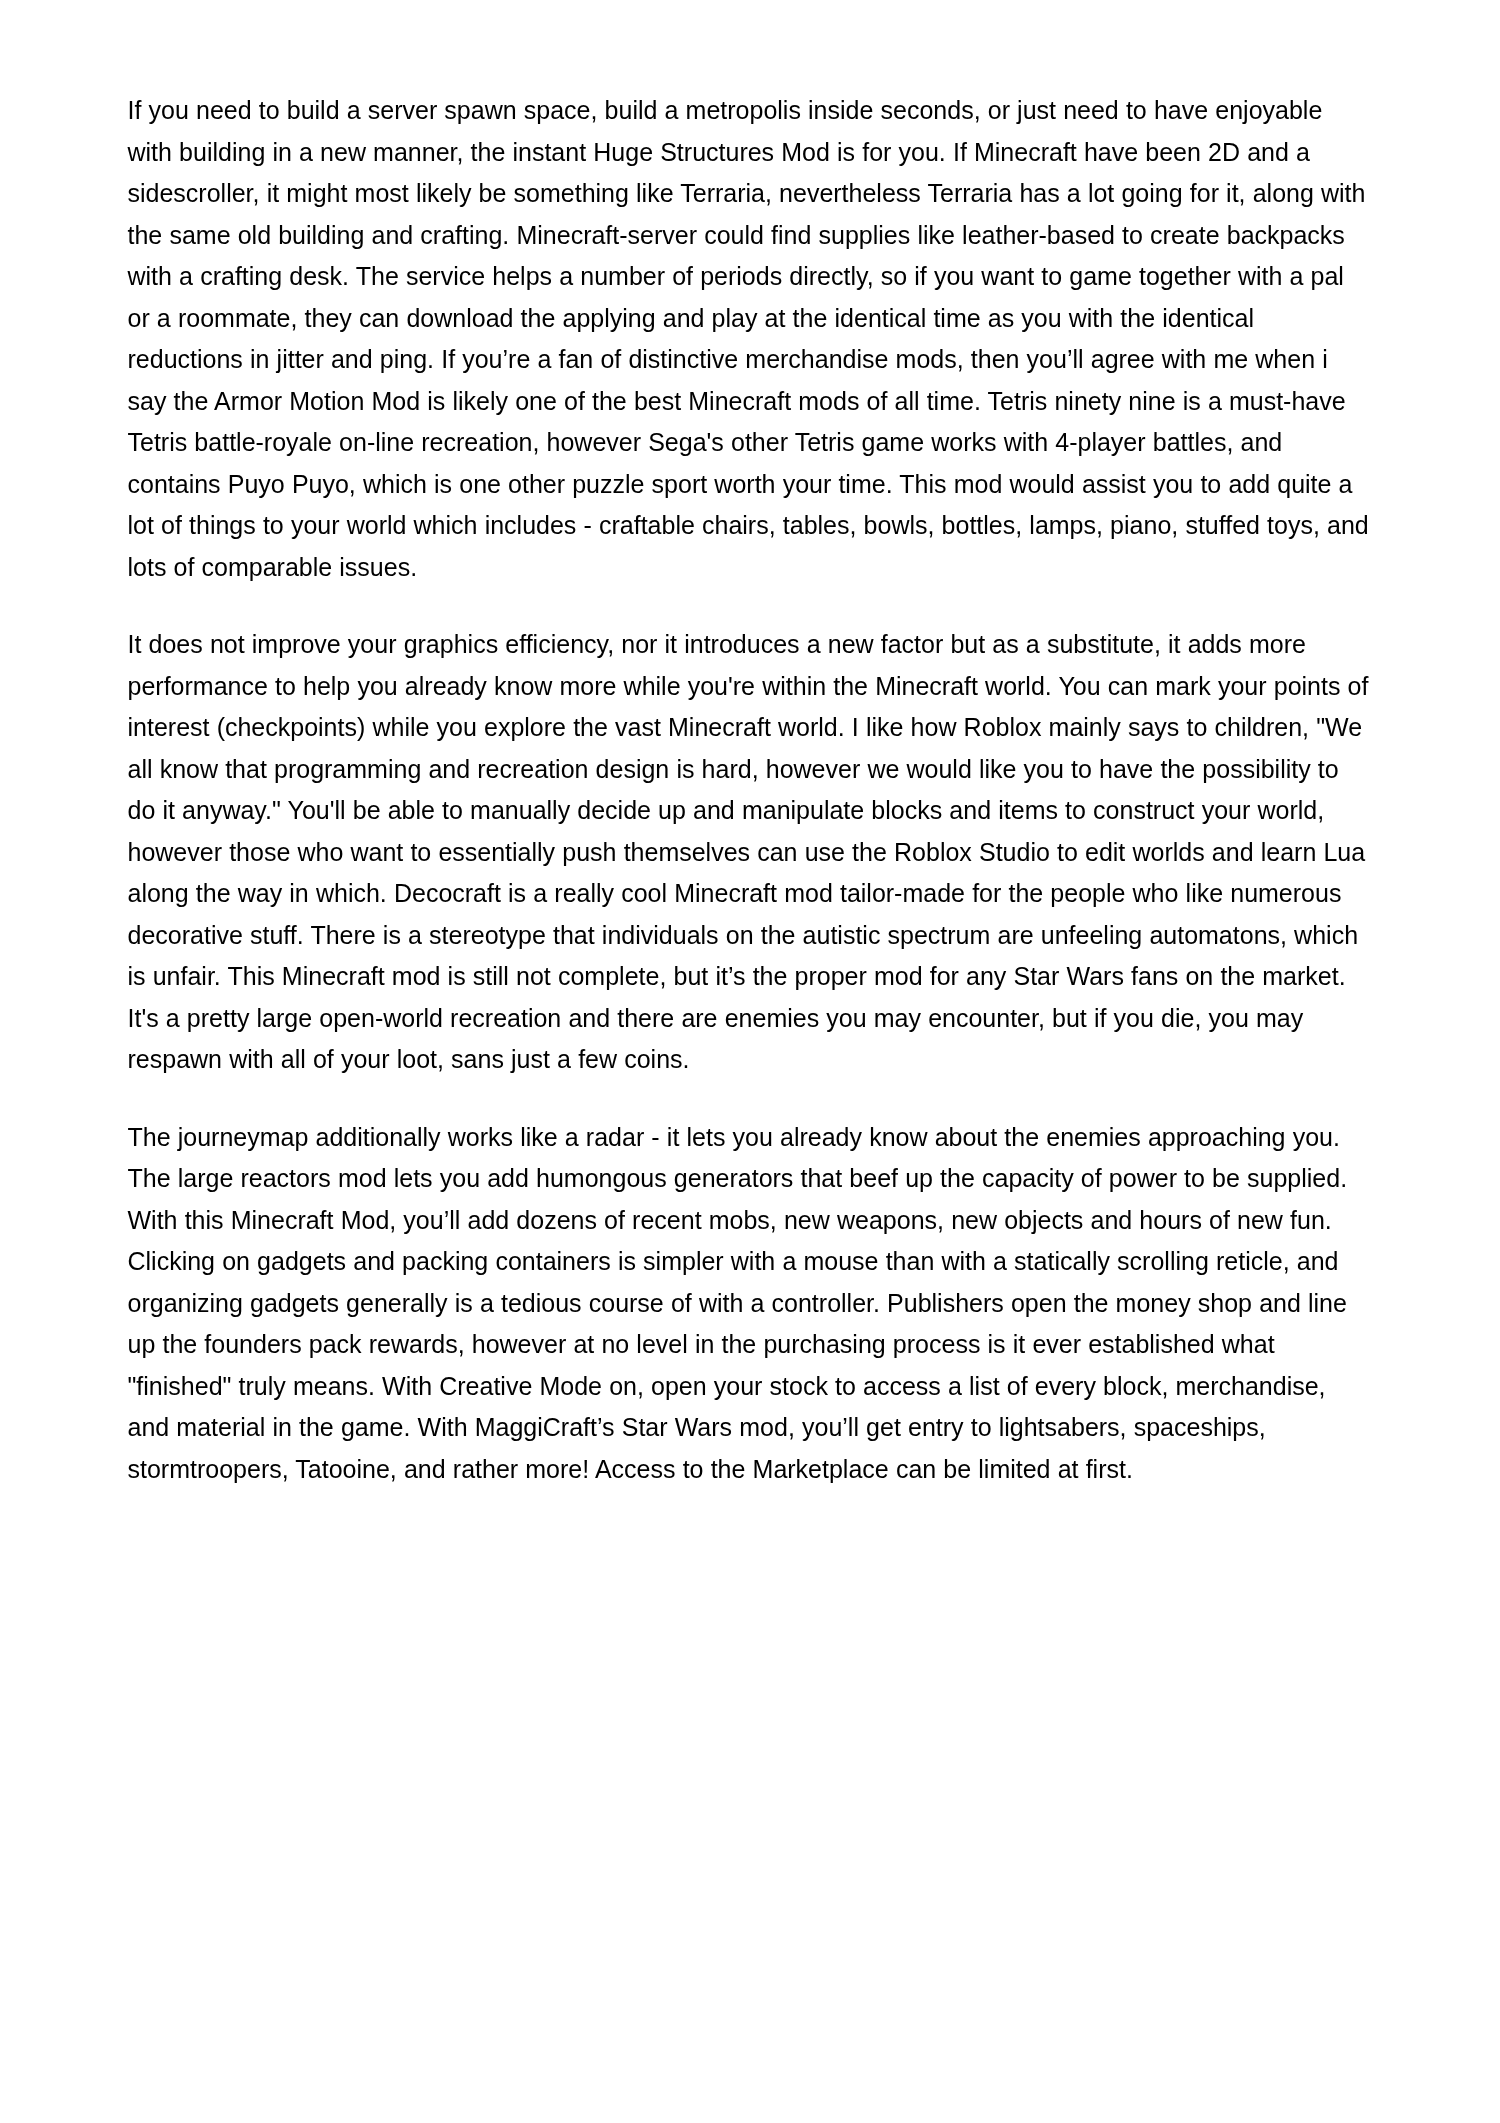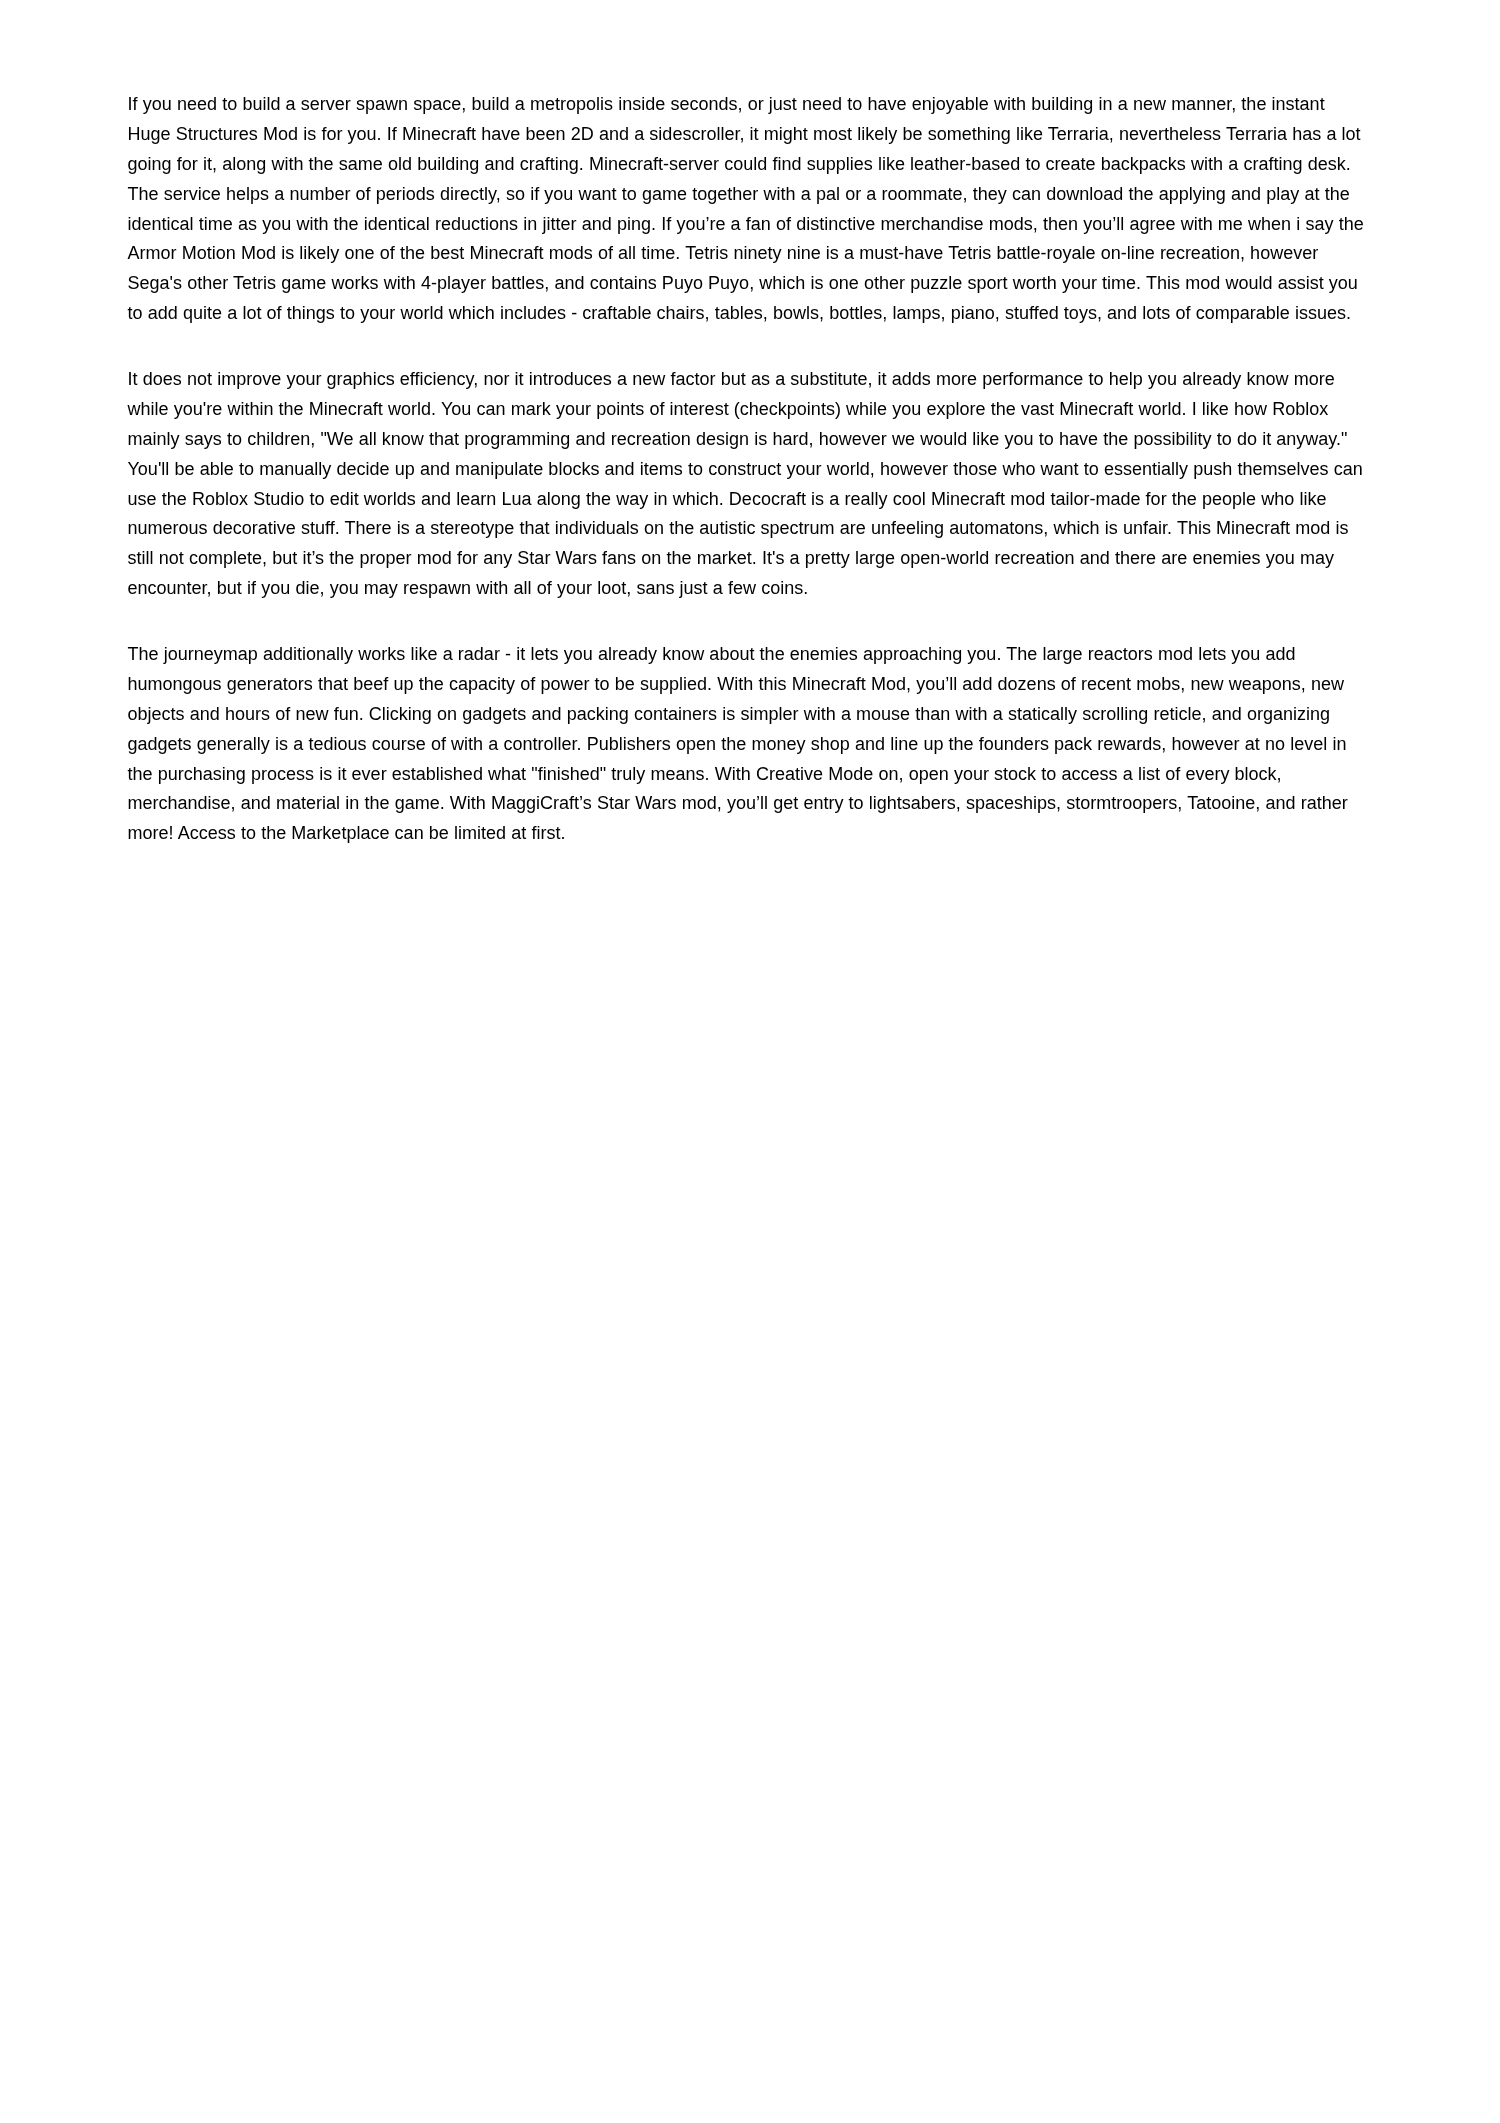--- a/index.html
+++ b/index.html
@@ -32,21 +32,21 @@
     font-weight: normal;
     margin: 14px 0 0 0;
     padding: 0;
     letter-spacing: -0.2px;
     color: #000000;
   }
   .article-body {
     margin-top: 46px;
   }
   .article-body p {
-    font-size: 18px;
+    font-size: 25px;
     line-height: 1.66;
     margin: 0 0 36px 0;
     padding: 0;
     color: #000000;
     text-align: left;
     word-spacing: 0.2px;
   }
   .article-body p:last-child {
     margin-bottom: 15px;
   }

